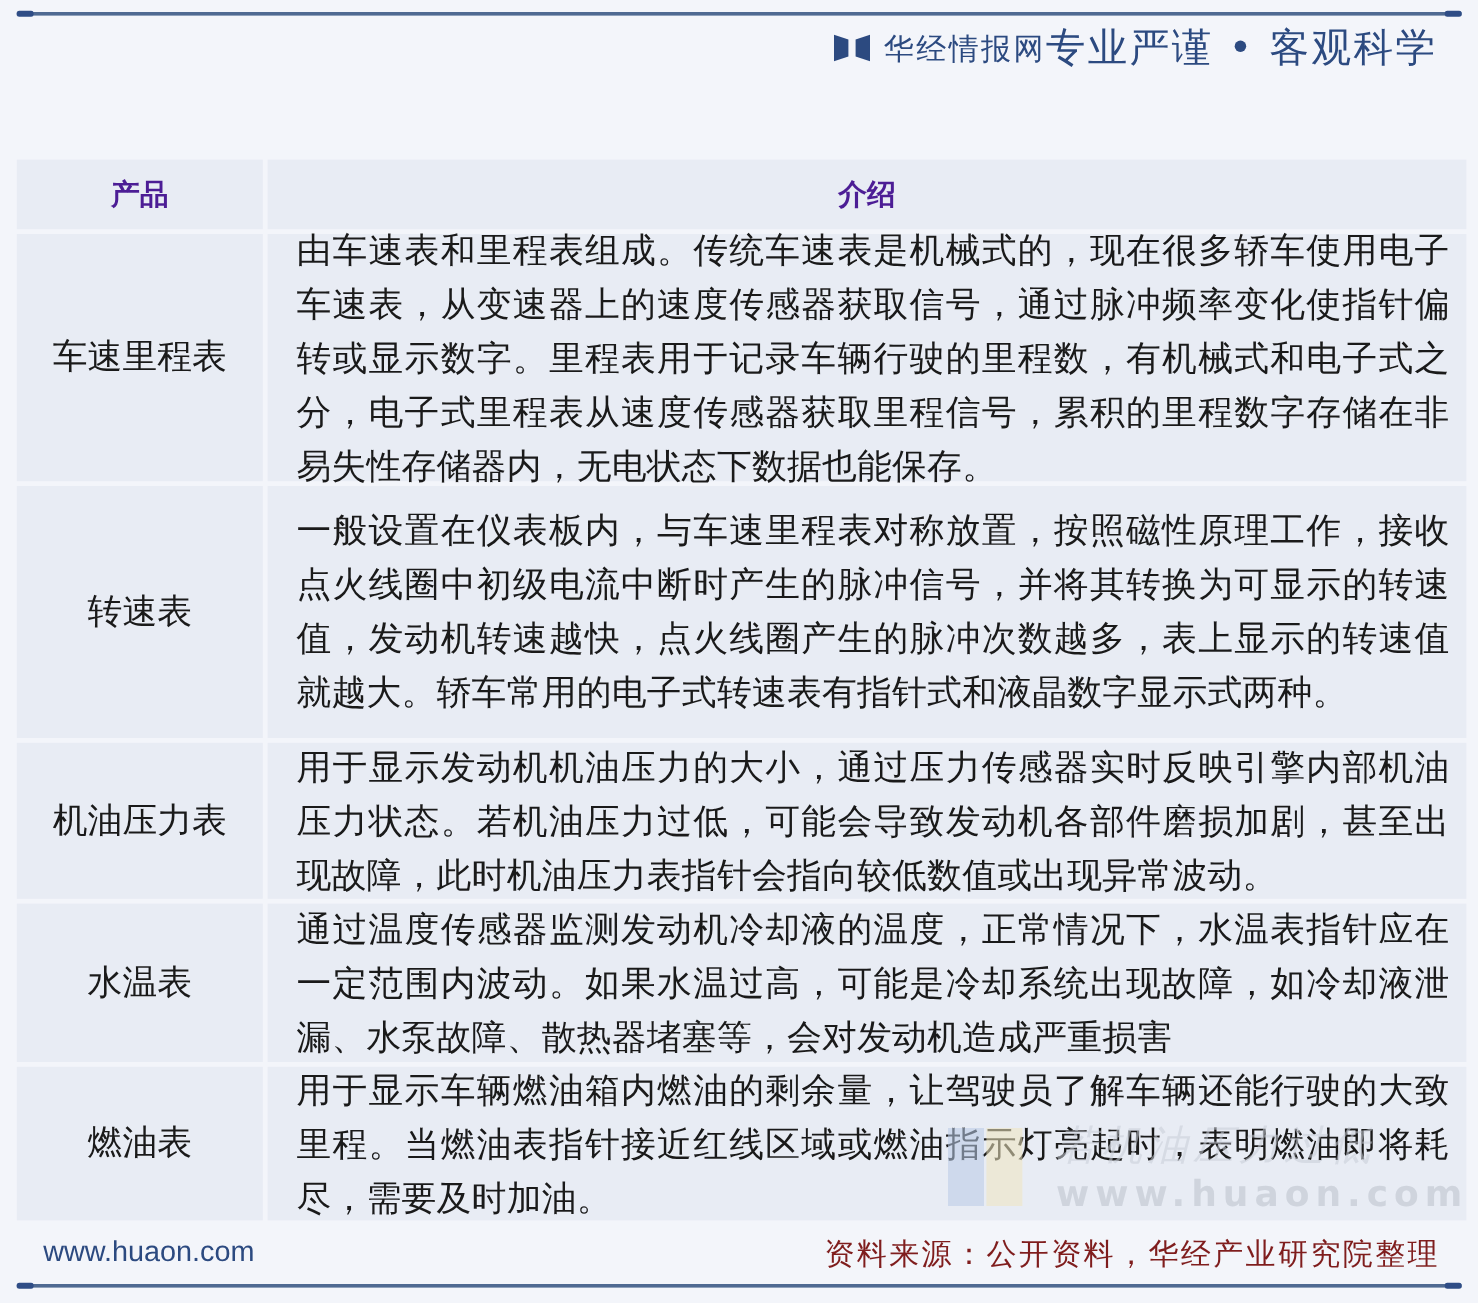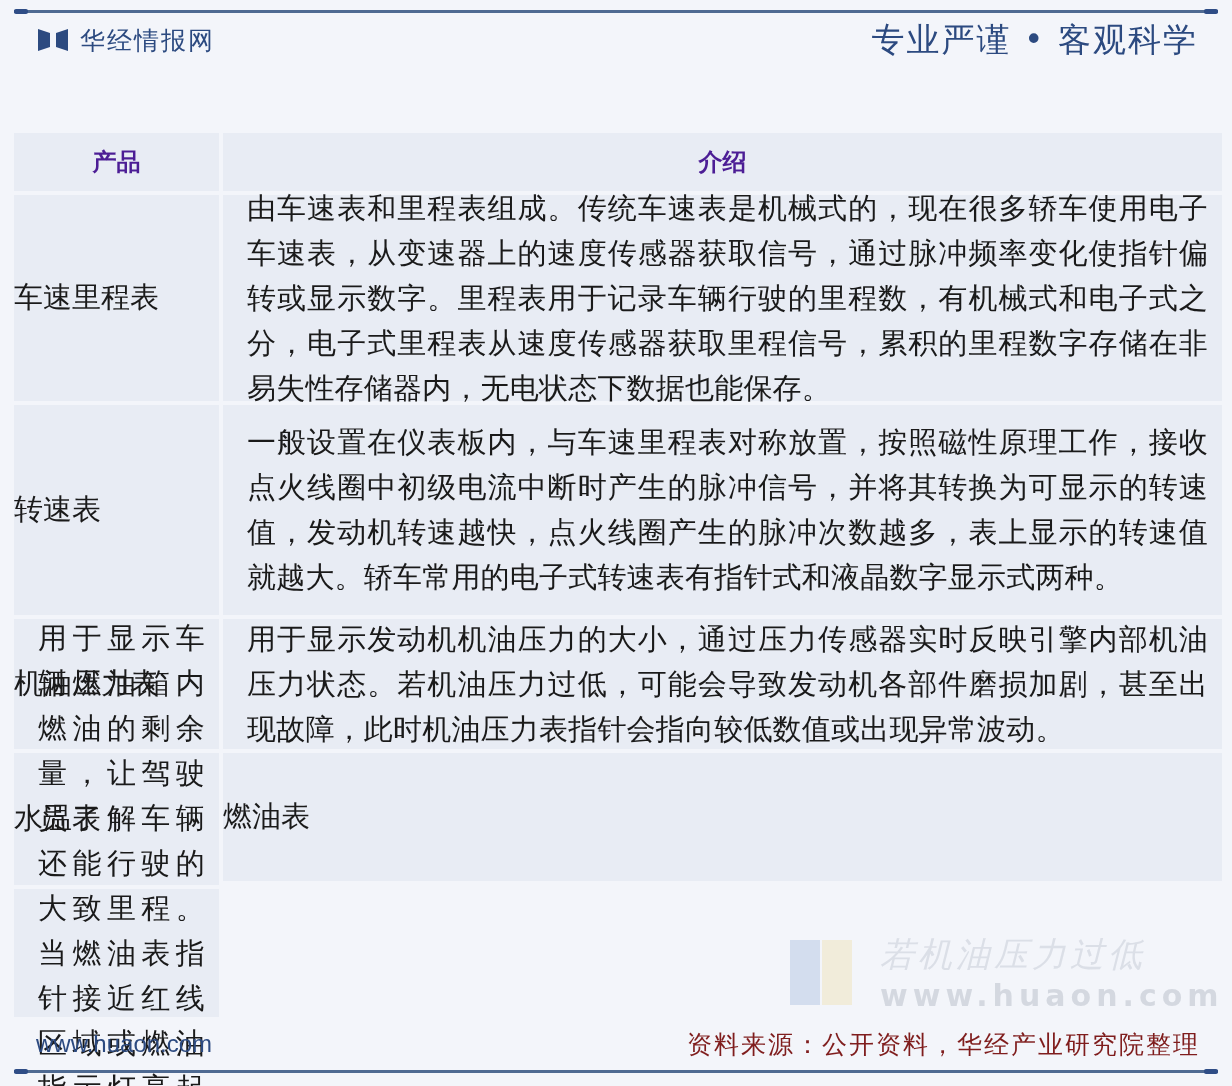--- a/index.html
+++ b/index.html
@@ -22,21 +22,21 @@
       content: ""; position: absolute; top: -1px; width: 14px; height: 5px;
       background: #2f4d86; border-radius: 2px;
     }
     .rule::before { left: 0; }
     .rule::after { right: 0; }
     .rule.top { top: 10px; }
     .rule.bottom { top: 1070px; }
 
     .header {
       position: absolute; top: 18px; left: 14px; right: 14px; height: 44px;
-      display: flex; align-items: center; justify-content: space-between;
+      display: flex; align-items: center; justify-content: flex-end;
     }
     .brand { display: flex; align-items: center; gap: 12px; padding-left: 24px; }
     .brand-logo { width: 30px; height: 26px; }
     .brand-name { font-size: 25px; color: #2c4a80; letter-spacing: 2px; }
     .slogan { font-size: 33px; color: #2c4a80; letter-spacing: 2px; padding-right: 20px; }
 
     .title-bar {
       position: absolute; top: 66px; left: 14px; width: 1204px; height: 64px;
       background: #3a5b95;
       display: flex; align-items: center; justify-content: center;
@@ -51,21 +51,21 @@
       display: grid;
       grid-template-columns: 205px 999px;
       gap: 4px;
     }
     .cell {
       background: #e8ecf4;
       display: flex; align-items: center;
     }
     .cell.head { height: 58px; justify-content: center; }
     .cell.head span { font-size: 24px; font-weight: bold; color: #4c1d95; }
-    .cell.prod { }
+    .cell.prod { justify-content: center; }
     .cell.prod span { font-size: 29px; color: #1a1a1a; }
     .cell.desc { padding: 8px 14px 8px 24px; }
     .cell.desc span {
       font-size: 29px; line-height: 45px; color: #1a1a1a;
       text-align: justify; letter-spacing: 0.2px;
     }
     .r1 { height: 206px; }
     .r2 { height: 210px; }
     .r3 { height: 130px; }
     .r4 { height: 132px; }
@@ -131,20 +131,23 @@
     <div class="cell prod r3">
       <span>机油压力表</span>
     </div>
     <div class="cell desc r3">
       <span>用于显示发动机机油压力的大小，通过压力传感器实时反映引擎内部机油压力状态。若机油压力过低，可能会导致发动机各部件磨损加剧，甚至出现故障，此时机油压力表指针会指向较低数值或出现异常波动。</span>
     </div>
 
     <div class="cell prod r4">
       <span>水温表</span>
     </div>
+    <div class="cell desc r4">
+      <span>通过温度传感器监测发动机冷却液的温度，正常情况下，水温表指针应在一定范围内波动。如果水温过高，可能是冷却系统出现故障，如冷却液泄漏、水泵故障、散热器堵塞等，会对发动机造成严重损害</span>
+    </div>
 
     <div class="cell prod r5">
       <span>燃油表</span>
     </div>
     <div class="cell desc r5">
       <span>用于显示车辆燃油箱内燃油的剩余量，让驾驶员了解车辆还能行驶的大致里程。当燃油表指针接近红线区域或燃油指示灯亮起时，表明燃油即将耗尽，需要及时加油。</span>
     </div>
   </div>
 
   <div class="watermark">

